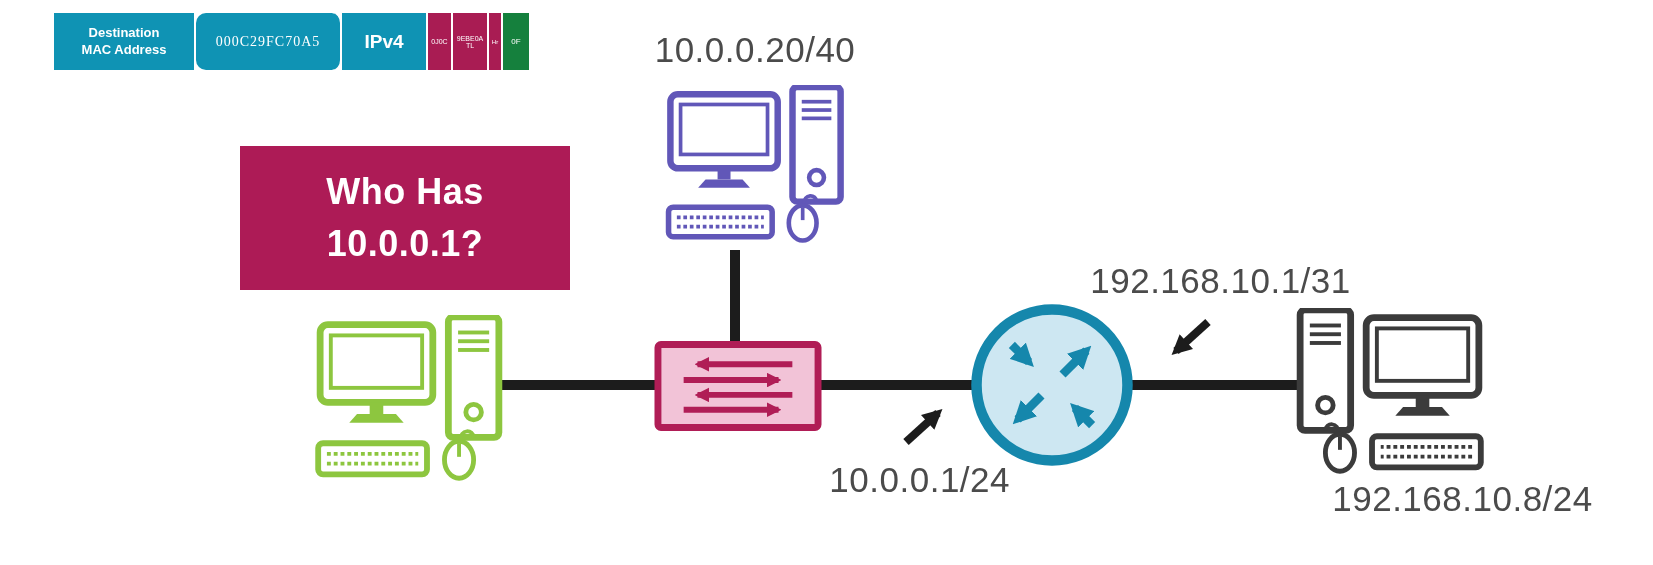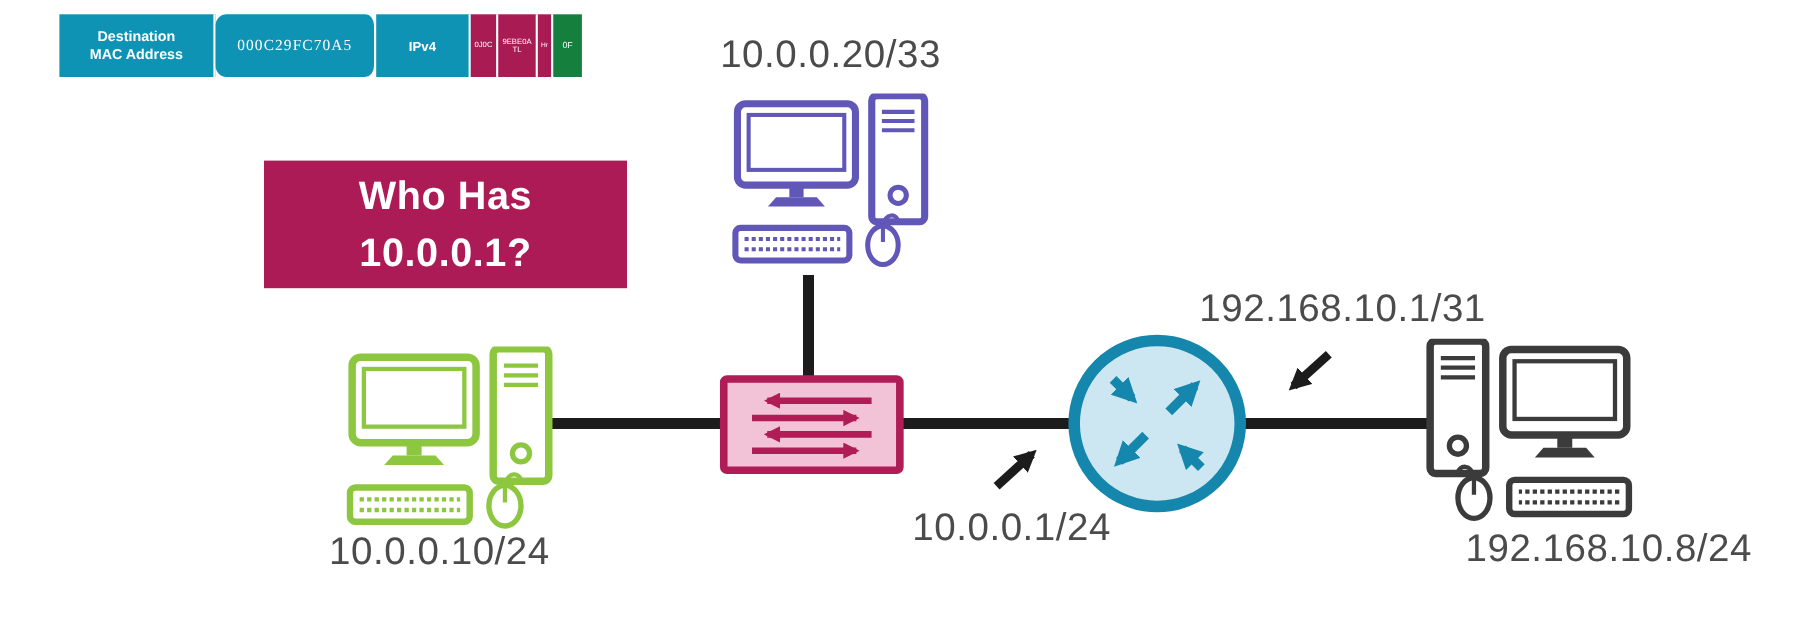--- a/index.html
+++ b/index.html
@@ -30,31 +30,31 @@
     color: #ffffff;
     text-align: center;
     border-right: 2px solid #ffffff;
     overflow: hidden;
   }
   .seg-teal   { background: #0f93b4; }
   .seg-crimson{ background: #a91c53; }
   .seg-purple { background: #15803d; border-right: none; }
   .seg-destmac { width: 142px; font-size: 13px; font-weight: bold; line-height: 1.25; }
   .seg-macval  { width: 146px; font-family: Liberation Serif, serif; font-size: 14px; letter-spacing: 1px; border-radius: 10px; }
-  .seg-ethertype { width: 86px; font-size: 12px; font-weight: bold; }
+  .seg-ethertype { width: 86px; font-size: 19px; font-weight: bold; }
   .seg-f1 { width: 25px; font-size: 7px; }
   .seg-f2 { width: 36px; font-size: 7px; }
   .seg-f3 { width: 14px; font-size: 6px; }
   .seg-f4 { width: 26px; font-size: 8px; }
 
   
   .callout {
     position: absolute;
     left: 240px; top: 146px;
-    width: 330px; height: 116px;
+    width: 330px; height: 144px;
     background: #ad1b56;
     color: #ffffff;
     display: flex;
     align-items: center;
     justify-content: center;
     text-align: center;
     font-size: 36px;
     font-weight: bold;
     line-height: 1.45;
     letter-spacing: 0.5px;
@@ -92,22 +92,21 @@
     <div class="seg seg-teal seg-ethertype">IPv4</div>
     <div class="seg seg-crimson seg-f1">0J0C</div>
     <div class="seg seg-crimson seg-f2">9EBE0A TL</div>
     <div class="seg seg-crimson seg-f3">Hr</div>
     <div class="seg seg-purple seg-f4">0F</div>
   </div>
 
   <div class="callout pre">Who Has
 10.0.0.1?</div>
 
-  <div class="ip-label" style="left:585px; top:30px; width:340px;">10.0.0.20/33</div>
-  <div class="ip-label" style="left:232px; top:482px; width:335px;">10.0.0.10/24</div>
+  <div class="ip-label" style="left:585px; top:30px; width:340px;">10.0.0.20/40</div>
   <div class="ip-label" style="left:1280px; top:479px; width:365px;text-align:center;">192.168.10.8/24</div>
   <div class="ip-label" style="left:795px; top:460px; width:215px;text-align:right;">10.0.0.1/24</div>
   <div class="ip-label" style="left:1088px; top:261px; width:265px;">192.168.10.1/31</div>
 
   <div class="line" style="left:498px; top:380px; width:162px; height:10px;"></div>
   <div class="line" style="left:730px; top:250px; width:10px; height:102px;"></div>
   <div class="line" style="left:818px; top:380px; width:164px; height:10px;"></div>
   <div class="line" style="left:1124px; top:380px; width:182px; height:10px;"></div>
 
   <div class="icon-abs pc-purple" style="left:663px; top:85px; width:185px; height:162px;">

